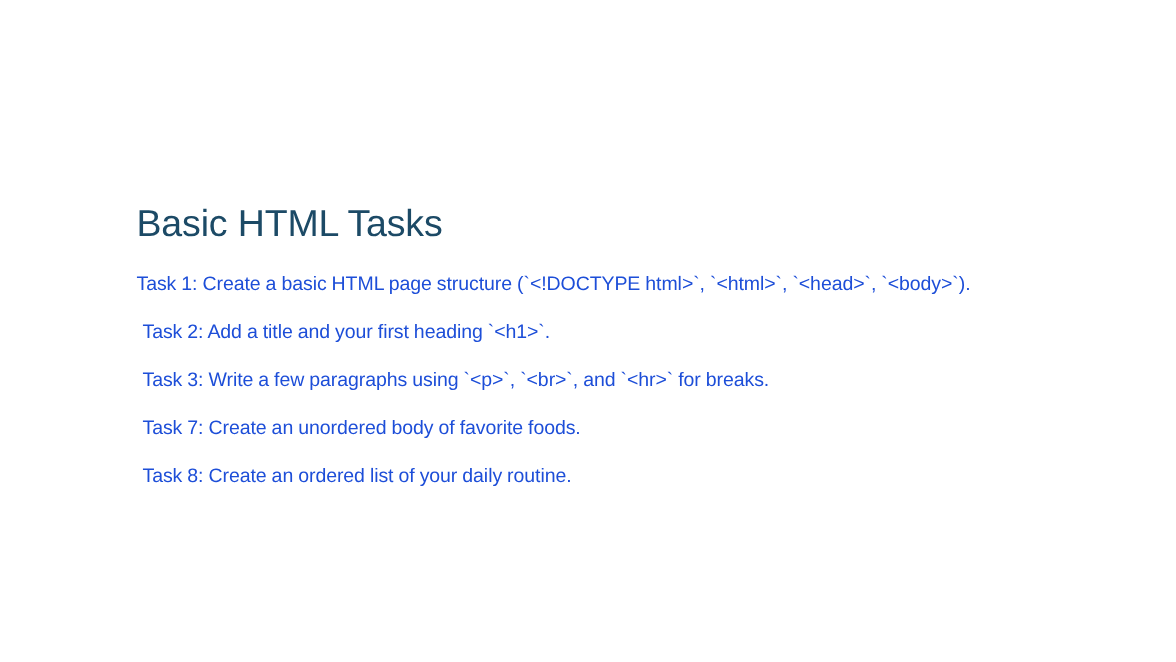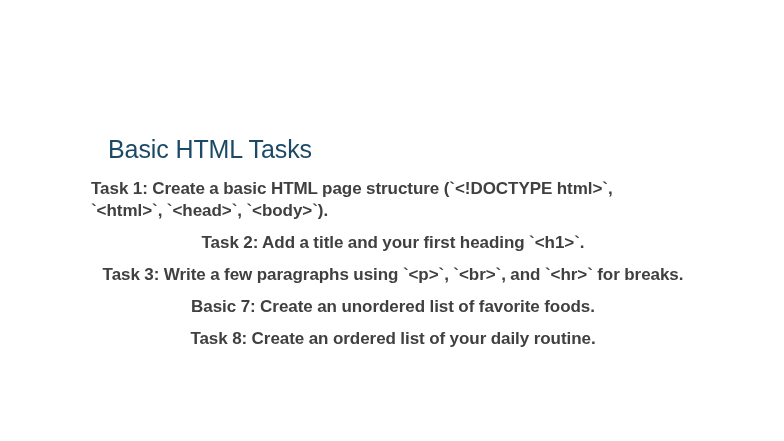--- a/index.html
+++ b/index.html
@@ -21,46 +21,44 @@
     background: #ffffff;
     box-sizing: border-box;
   }
   .content {
     position: absolute;
     left: 91px;
     top: 134px;
     width: 600px;
   }
   .doc-title {
-    margin: 0 0 14px 17px;
+    margin: 0 0 14px 0;
     font-size: 25px;
     line-height: 30px;
     font-weight: 500;
     letter-spacing: -0.1px;
     color: #1c4a66;
     white-space: nowrap;
   }
   .task-list {
     margin: 0;
     padding: 0;
     list-style: none;
   }
   .task-item {
-    font-size: 17px;
+    font-size: 13px;
     line-height: 22px;
-    color: #404040;
+    color: #1d4ed8;
     margin: 0 0 10px 0;
     letter-spacing: -0.05px;
     word-spacing: -0.2px;
-    font-weight: bold;
   }
   
   .task-item.indented {
     padding-left: 4px;
-    text-align: center;
   }
   .task-item.wrapping {
     max-width: 585px;
   }
   .task-item:last-child {
     margin-bottom: 0;
   }
 </style>
 </head>
 <body>
@@ -74,19 +72,19 @@
 
       <p class="task-item wrapping">Task 1: Create a basic HTML page structure (`&lt;!DOCTYPE html&gt;`, `&lt;html&gt;`, `&lt;head&gt;`, `&lt;body&gt;`).</p>
 
       <p class="task-item indented">Task 2: Add a title and your first heading `&lt;h1&gt;`.</p>
 
       <p class="task-item indented">Task 3: Write a few paragraphs using `&lt;p&gt;`, `&lt;br&gt;`, and `&lt;hr&gt;` for breaks.</p>
 
 
 
 
-      <p class="task-item indented">Basic 7: Create an unordered list of favorite foods.</p>
+      <p class="task-item indented">Task 7: Create an unordered body of favorite foods.</p>
 
       <p class="task-item indented">Task 8: Create an ordered list of your daily routine.</p>
 
     </div>
   </div>
 </div>
 
 </body></html>

